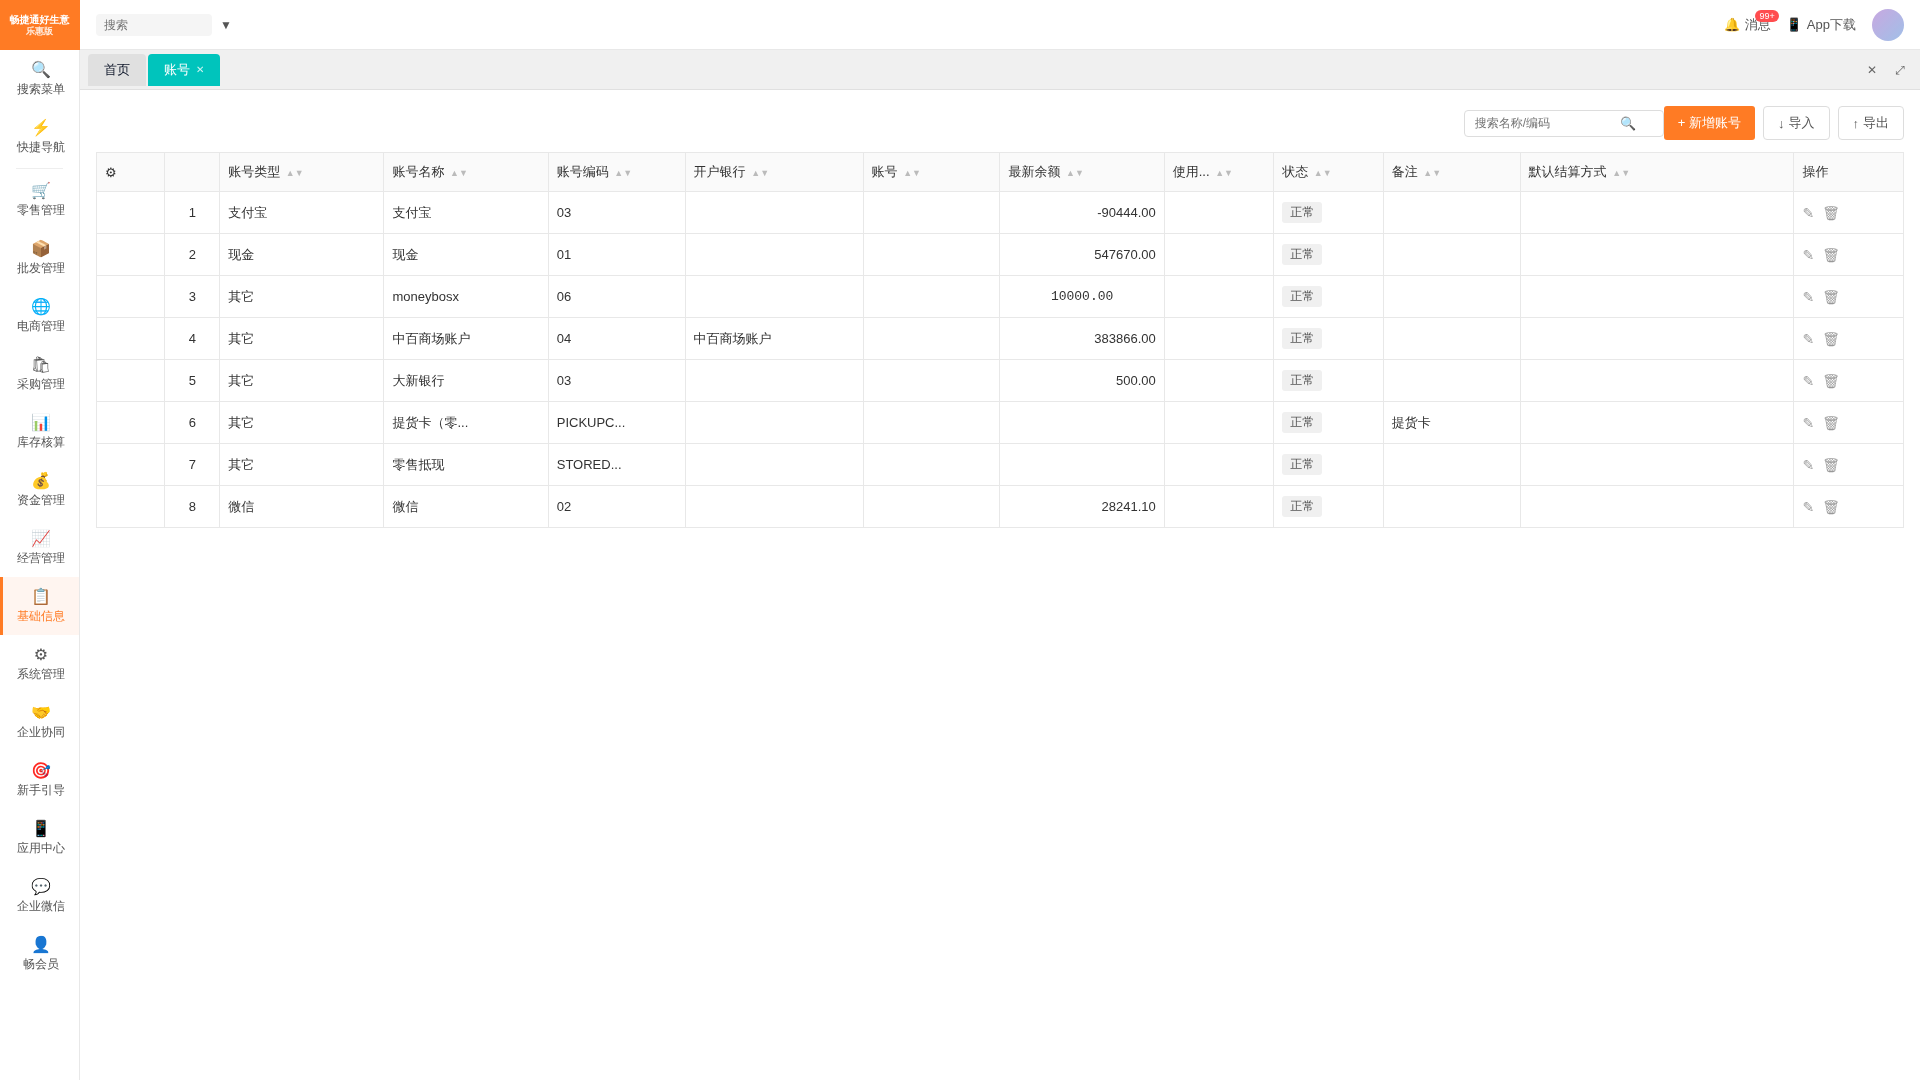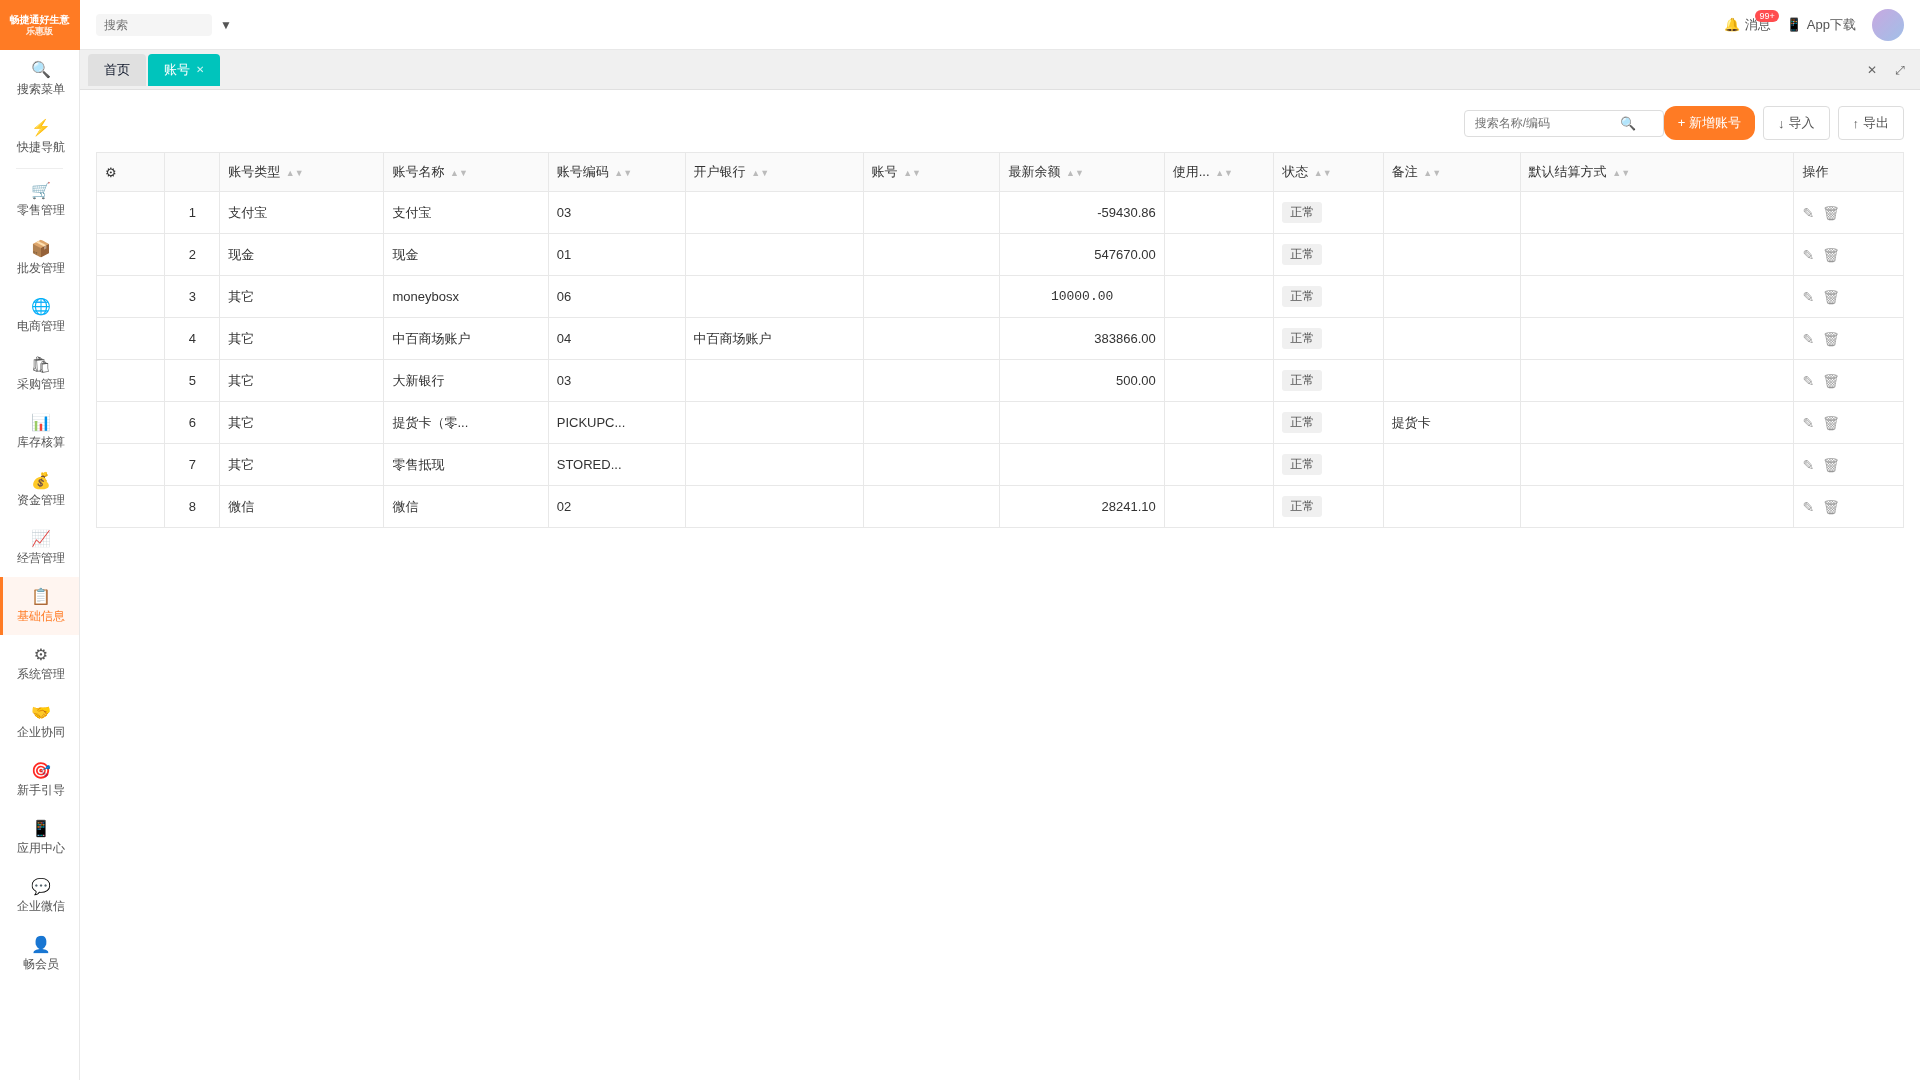--- a/index.html
+++ b/index.html
@@ -222,21 +222,21 @@
       width: 140px;
     }
     .toolbar-right {
       display: flex;
       gap: 8px;
     }
     .btn-primary {
       background: #ff7b24;
       color: white;
       border: none;
-      border-radius: 12px;
+      border-radius: 3px;
       padding: 7px 14px;
       cursor: pointer;
       font-size: 13px;
       display: flex;
       align-items: center;
       gap: 4px;
     }
     .btn-default {
       background: white;
       color: #555;
@@ -547,21 +547,21 @@
         </thead>
         <tbody id="table-body">
         <tr>
       <td></td>
       <td style="text-align:center;">1</td>
       <td>支付宝</td>
       <td>支付宝</td>
       <td>03</td>
       <td></td>
       <td></td>
-      <td style="text-align:right;">-59430.86</td>
+      <td style="text-align:right;">-90444.00</td>
       <td></td>
       <td><span class="status-badge">正常</span></td>
       <td></td>
       <td></td>
       <td>
         <div class="action-icons">
           <span class="action-icon" title="编辑">✎</span>
           <span class="action-icon" title="删除">🗑</span>
         </div>
       </td>

